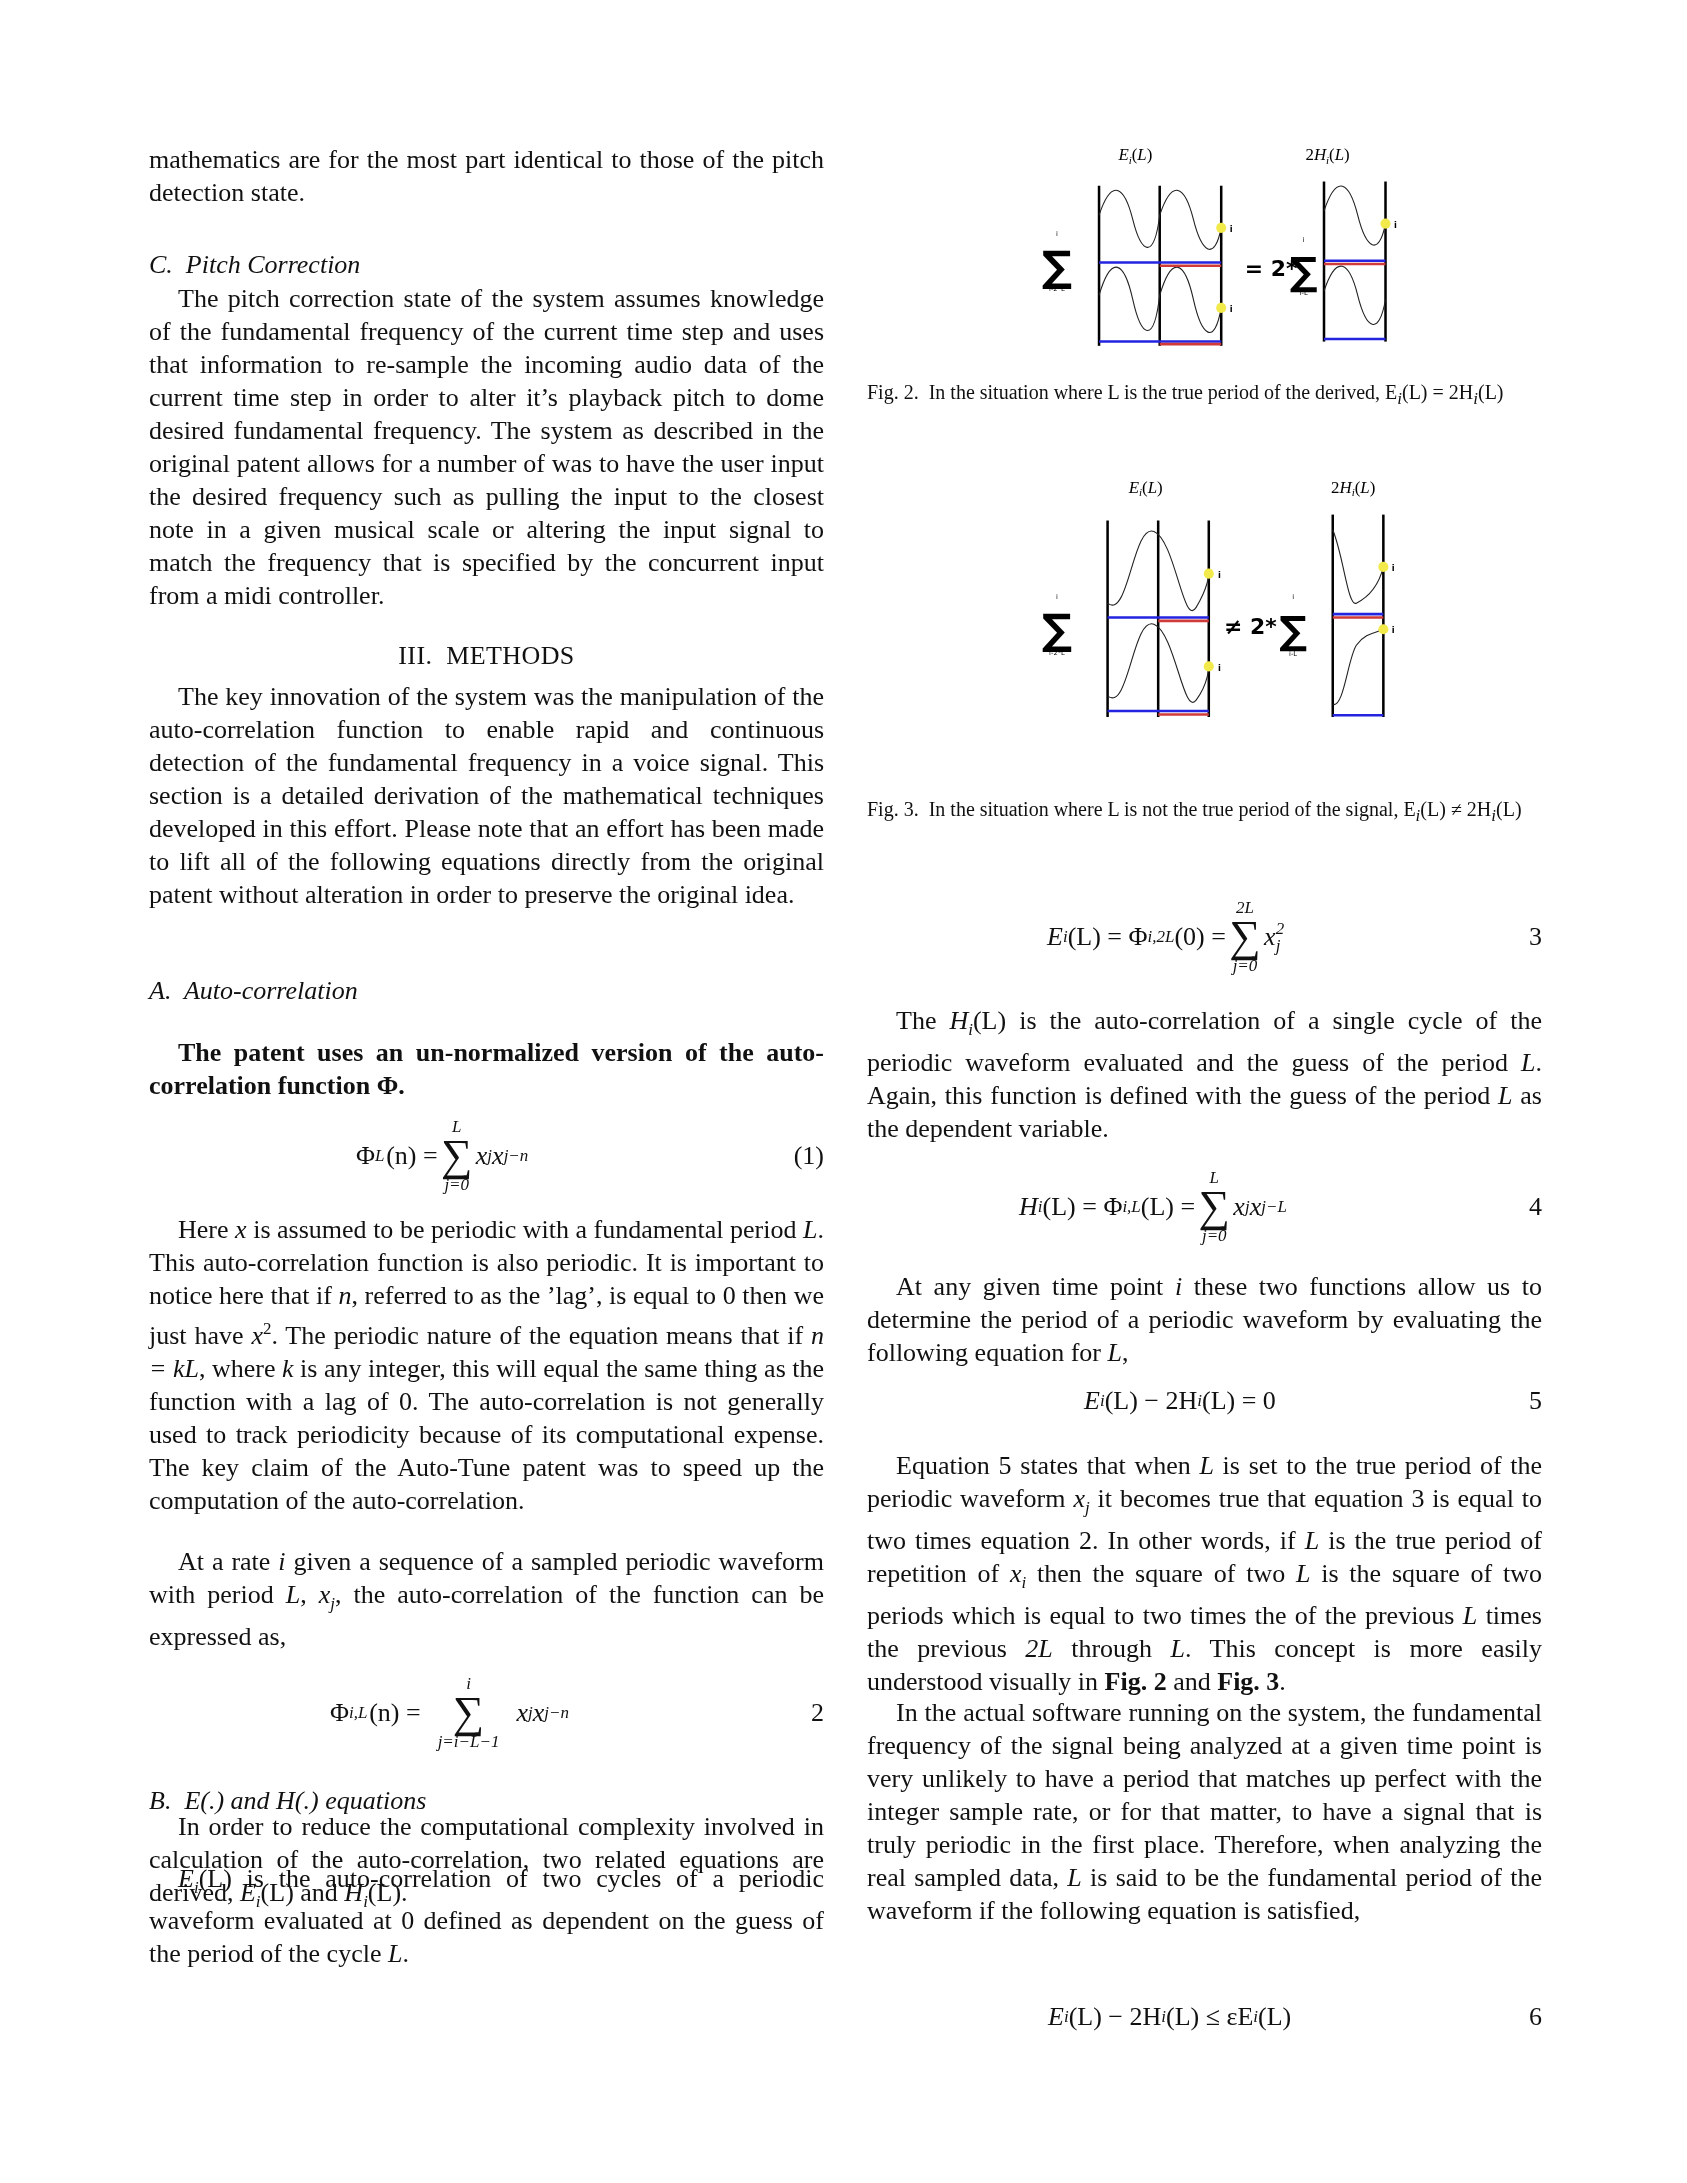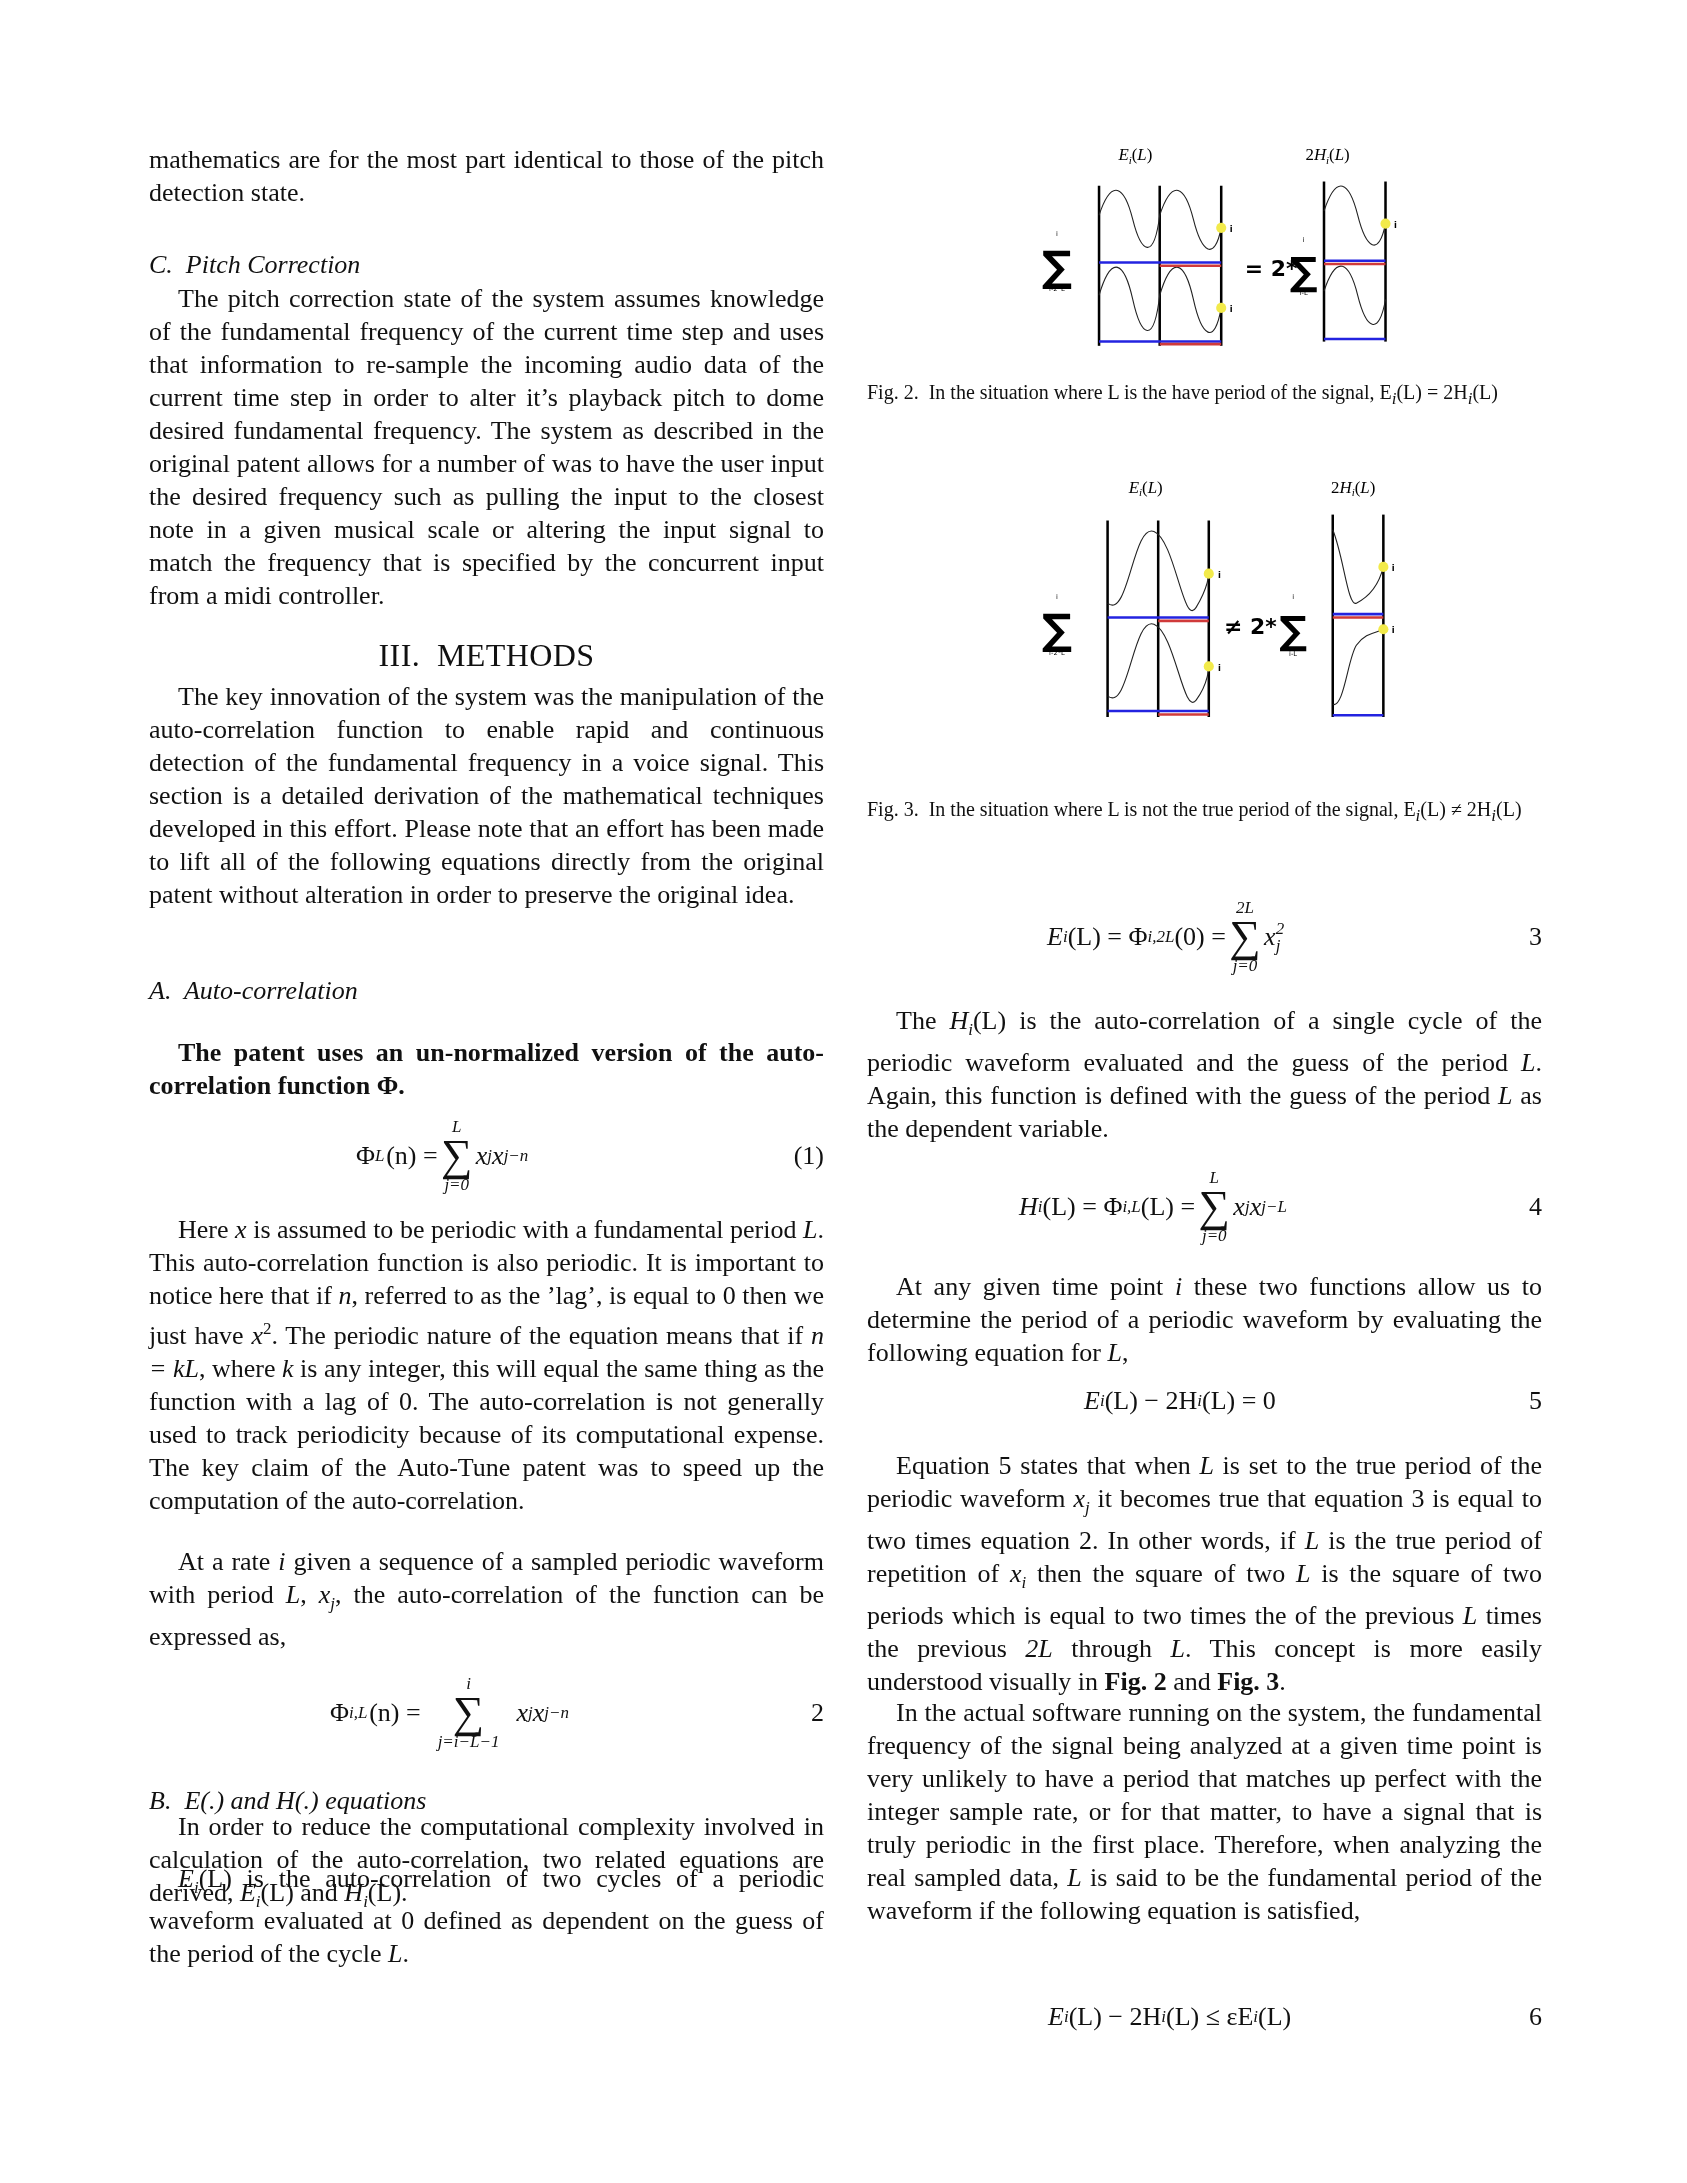--- a/index.html
+++ b/index.html
@@ -4,21 +4,21 @@
 <style>
   html, body { margin: 0; padding: 0; background: #ffffff; }
   body { width: 1687px; height: 2183px; position: relative; overflow: hidden;
          font-family: "Liberation Serif", "DejaVu Serif", serif; color: #111; }
   .col { position: absolute; top: 0; width: 675px; }
   .col-left { left: 149px; }
   .col-right { left: 867px; }
   p, .txt { font-size: 26px; line-height: 33px; margin: 0; text-align: justify; }
   .indent { text-indent: 29px; }
   .sub { font-style: italic; font-size: 26px; line-height: 33px; margin: 0; }
-  .sec { text-align: center; font-size: 32px; letter-spacing: 0.4px; margin: 0; }
+  .sec { text-align: center; font-size: 26px; letter-spacing: 0.4px; margin: 0; }
   .m { font-style: italic; }
   .eq { position: absolute; left: 0; width: 675px; height: 93px; }
   .eq .body { position: absolute; top: 0; height: 100%; display: flex; align-items: center;
               font-size: 26px; white-space: nowrap; }
   .eq .num { position: absolute; right: 0; top: 50%; transform: translateY(-50%); font-size: 26px; }
   .sum { display: inline-flex; flex-direction: column; align-items: center; vertical-align: middle;
          margin: 0 3.4px; line-height: 1; }
   .sum .lim { font-size: 17px; font-style: italic; }
   .sum .sig { font-size: 44px; line-height: 0.95; }
   sub, sup { font-size: 17px; }
@@ -140,21 +140,21 @@
       <path d="M362 90 C 377 45, 392 55, 402 95 S 427 145, 435 105" fill="none" stroke="#222" stroke-width="1.3"></path>
       <path d="M362 185 C 377 140, 392 150, 402 190 S 427 240, 435 195" fill="none" stroke="#222" stroke-width="1.3"></path>
       <line x1="362" y1="149" x2="435" y2="149" stroke="#2323e0" stroke-width="3"></line>
       <line x1="362" y1="153" x2="435" y2="153" stroke="#d03a3a" stroke-width="3"></line>
       <line x1="362" y1="242" x2="435" y2="242" stroke="#2323e0" stroke-width="3"></line>
       <circle cx="435" cy="105" r="6" fill="#f2ea4a"></circle>
       <text x="445" y="110" font-family="DejaVu Sans, sans-serif" font-size="10" font-weight="bold">i</text>
     </svg>
   </div>
 
-  <p class="caption abs" style="top:380px;"><span>Fig. 2.</span>&nbsp;&nbsp;<span>In the situation where L is the have period of the signal, E</span><sub class="m">i</sub><span>(L) = 2H</span><sub class="m">i</sub><span>(L)</span></p>
+  <p class="caption abs" style="top:380px;"><span>Fig. 2.</span>&nbsp;&nbsp;<span>In the situation where L is the true period of the derived, E</span><sub class="m">i</sub><span>(L) = 2H</span><sub class="m">i</sub><span>(L)</span></p>
 
   <div class="fig" style="left:135px; top:464px; width:422px; height:253px;">
     <svg width="422" height="253" viewBox="0 0 500 300">
       <text x="150" y="34" font-family="Liberation Serif, serif" font-style="italic" font-size="20">E<tspan font-size="13" dy="4">i</tspan><tspan dy="-4" font-style="normal">(</tspan>L<tspan font-style="normal">)</tspan></text>
       <text x="390" y="34" font-family="Liberation Serif, serif" font-size="20">2<tspan font-style="italic">H</tspan><tspan font-size="13" font-style="italic" dy="4">i</tspan><tspan dy="-4">(</tspan><tspan font-style="italic">L</tspan>)</text>
       <text x="65" y="213" font-family="DejaVu Sans, sans-serif" font-weight="bold" font-size="50" text-anchor="middle">∑</text>
       <text x="65" y="160" font-family="DejaVu Sans, sans-serif" font-size="8" text-anchor="middle">i</text>
       <text x="65" y="226" font-family="DejaVu Sans, sans-serif" font-size="8" text-anchor="middle">i-2*L</text>
       <line x1="125" y1="67" x2="125" y2="302" stroke="#000" stroke-width="3"></line>
       <line x1="185" y1="67" x2="185" y2="302" stroke="#000" stroke-width="3"></line>

